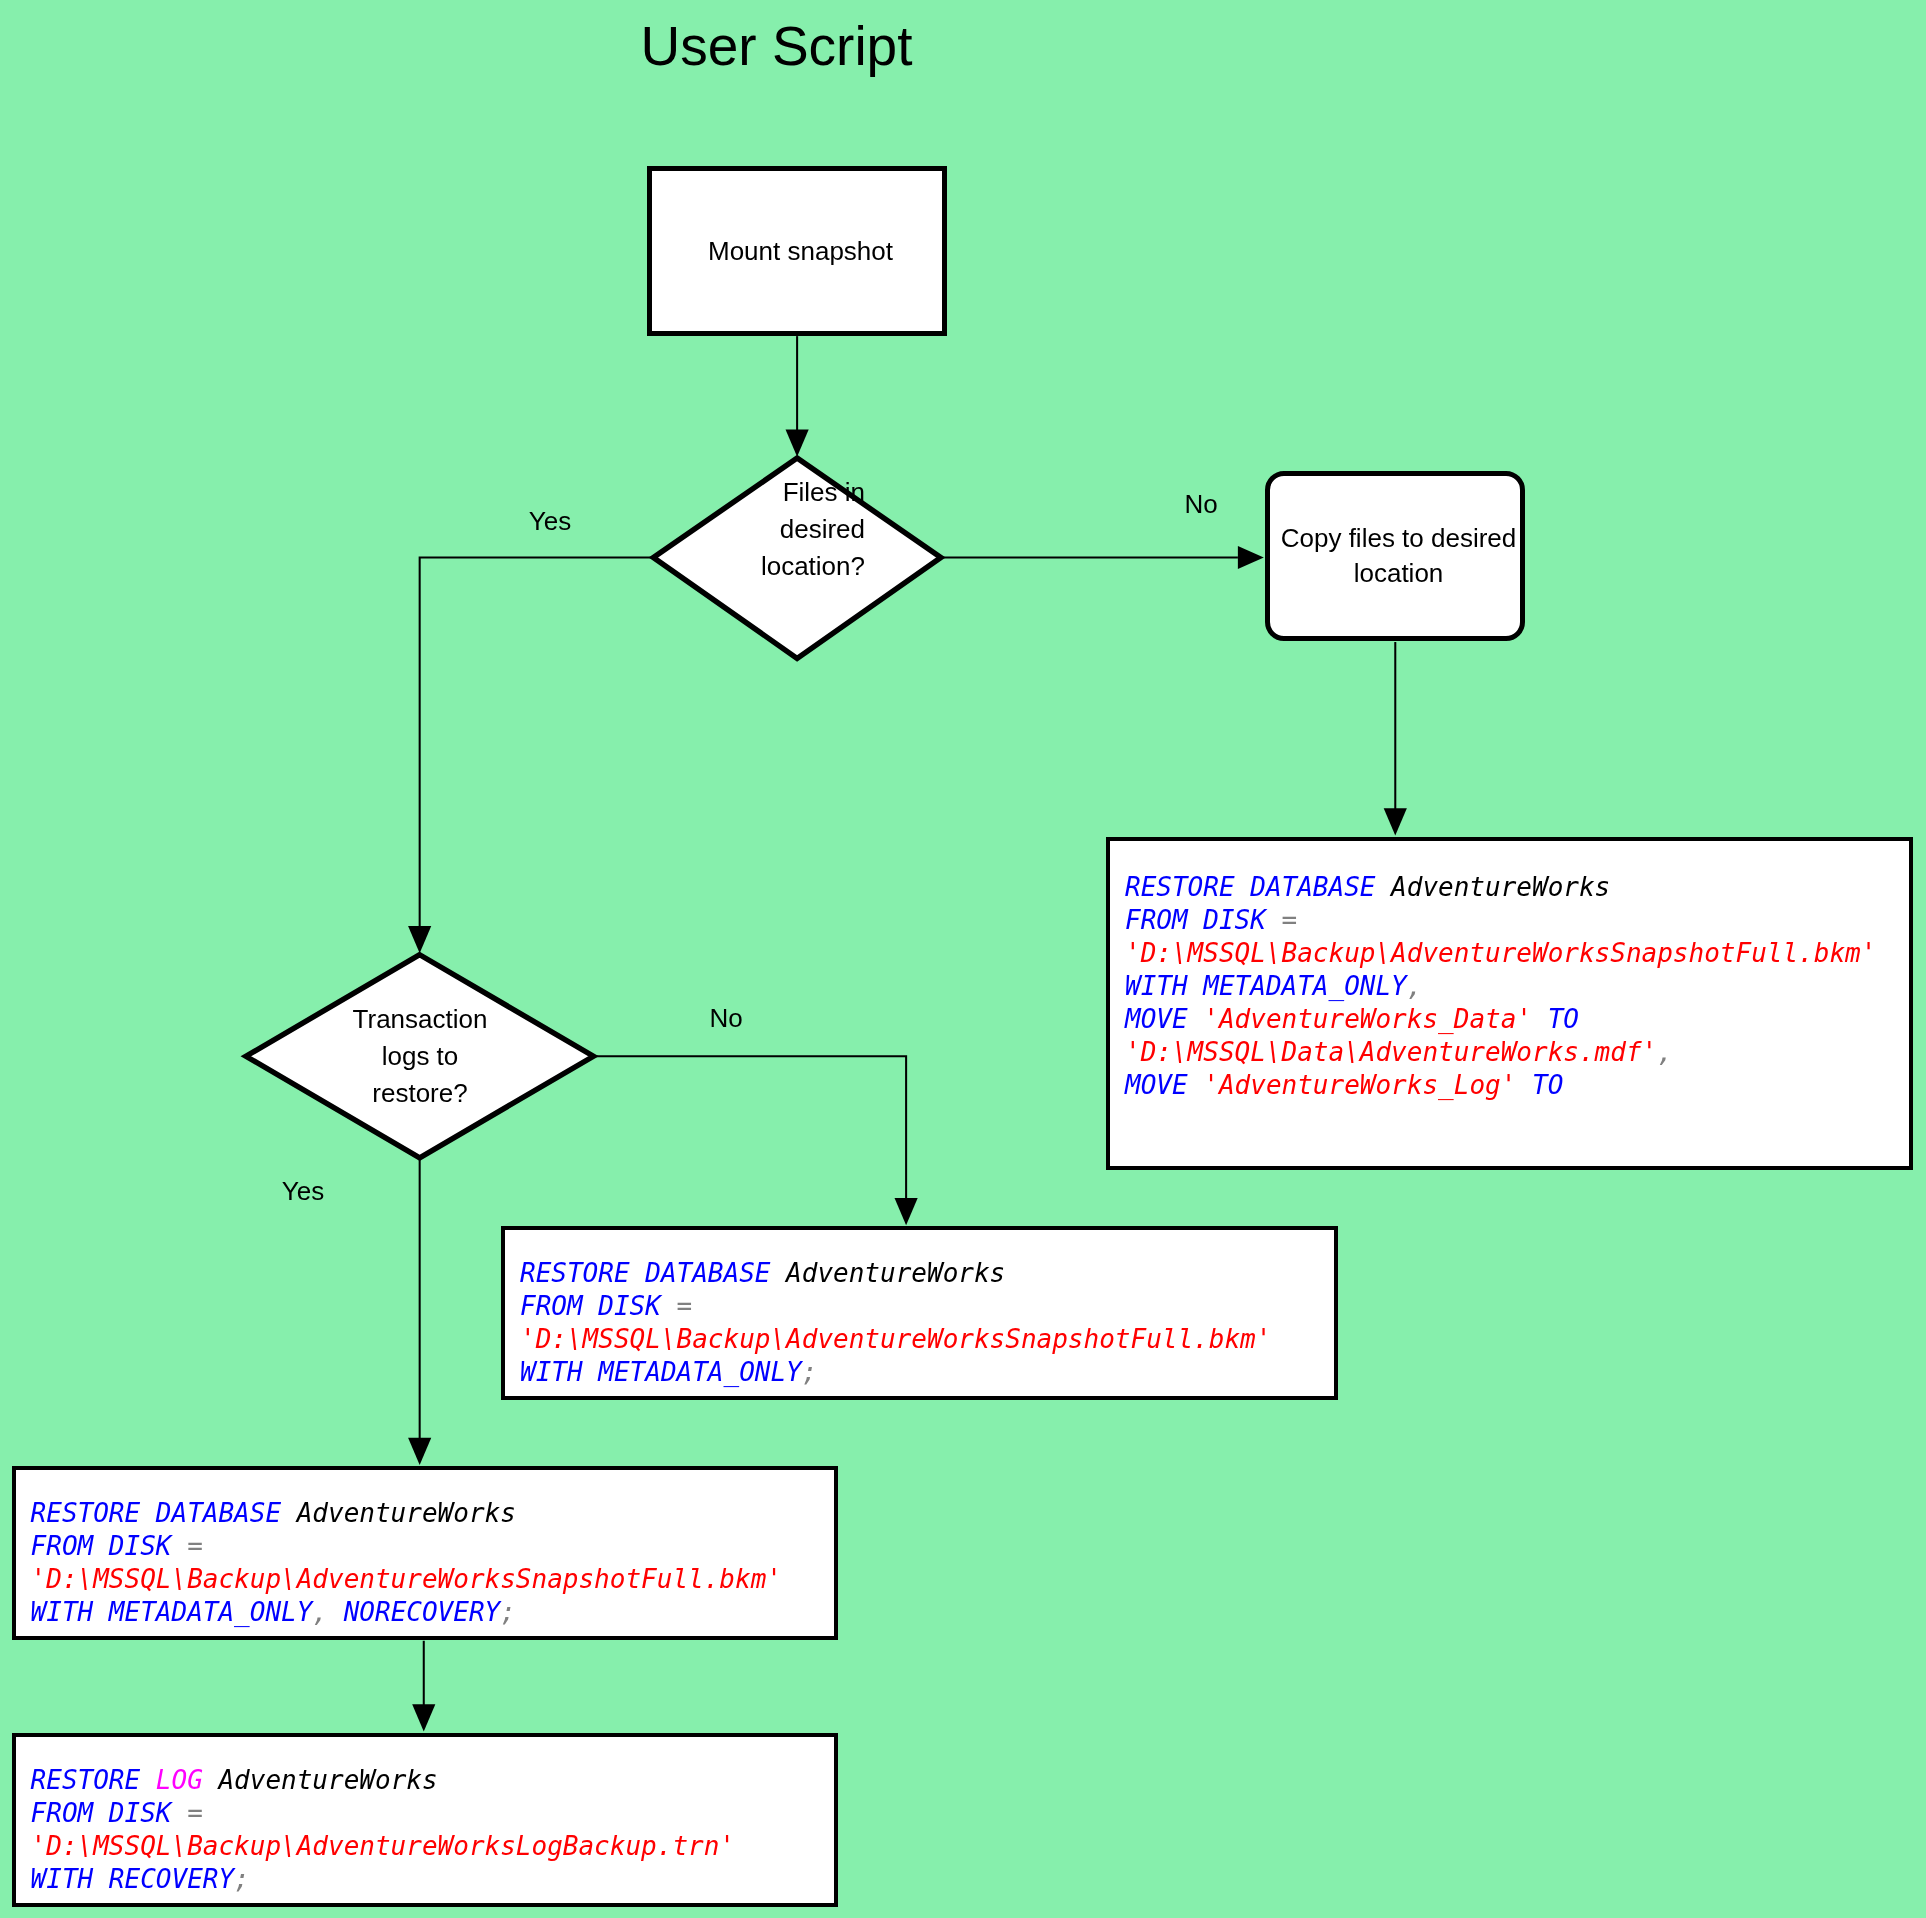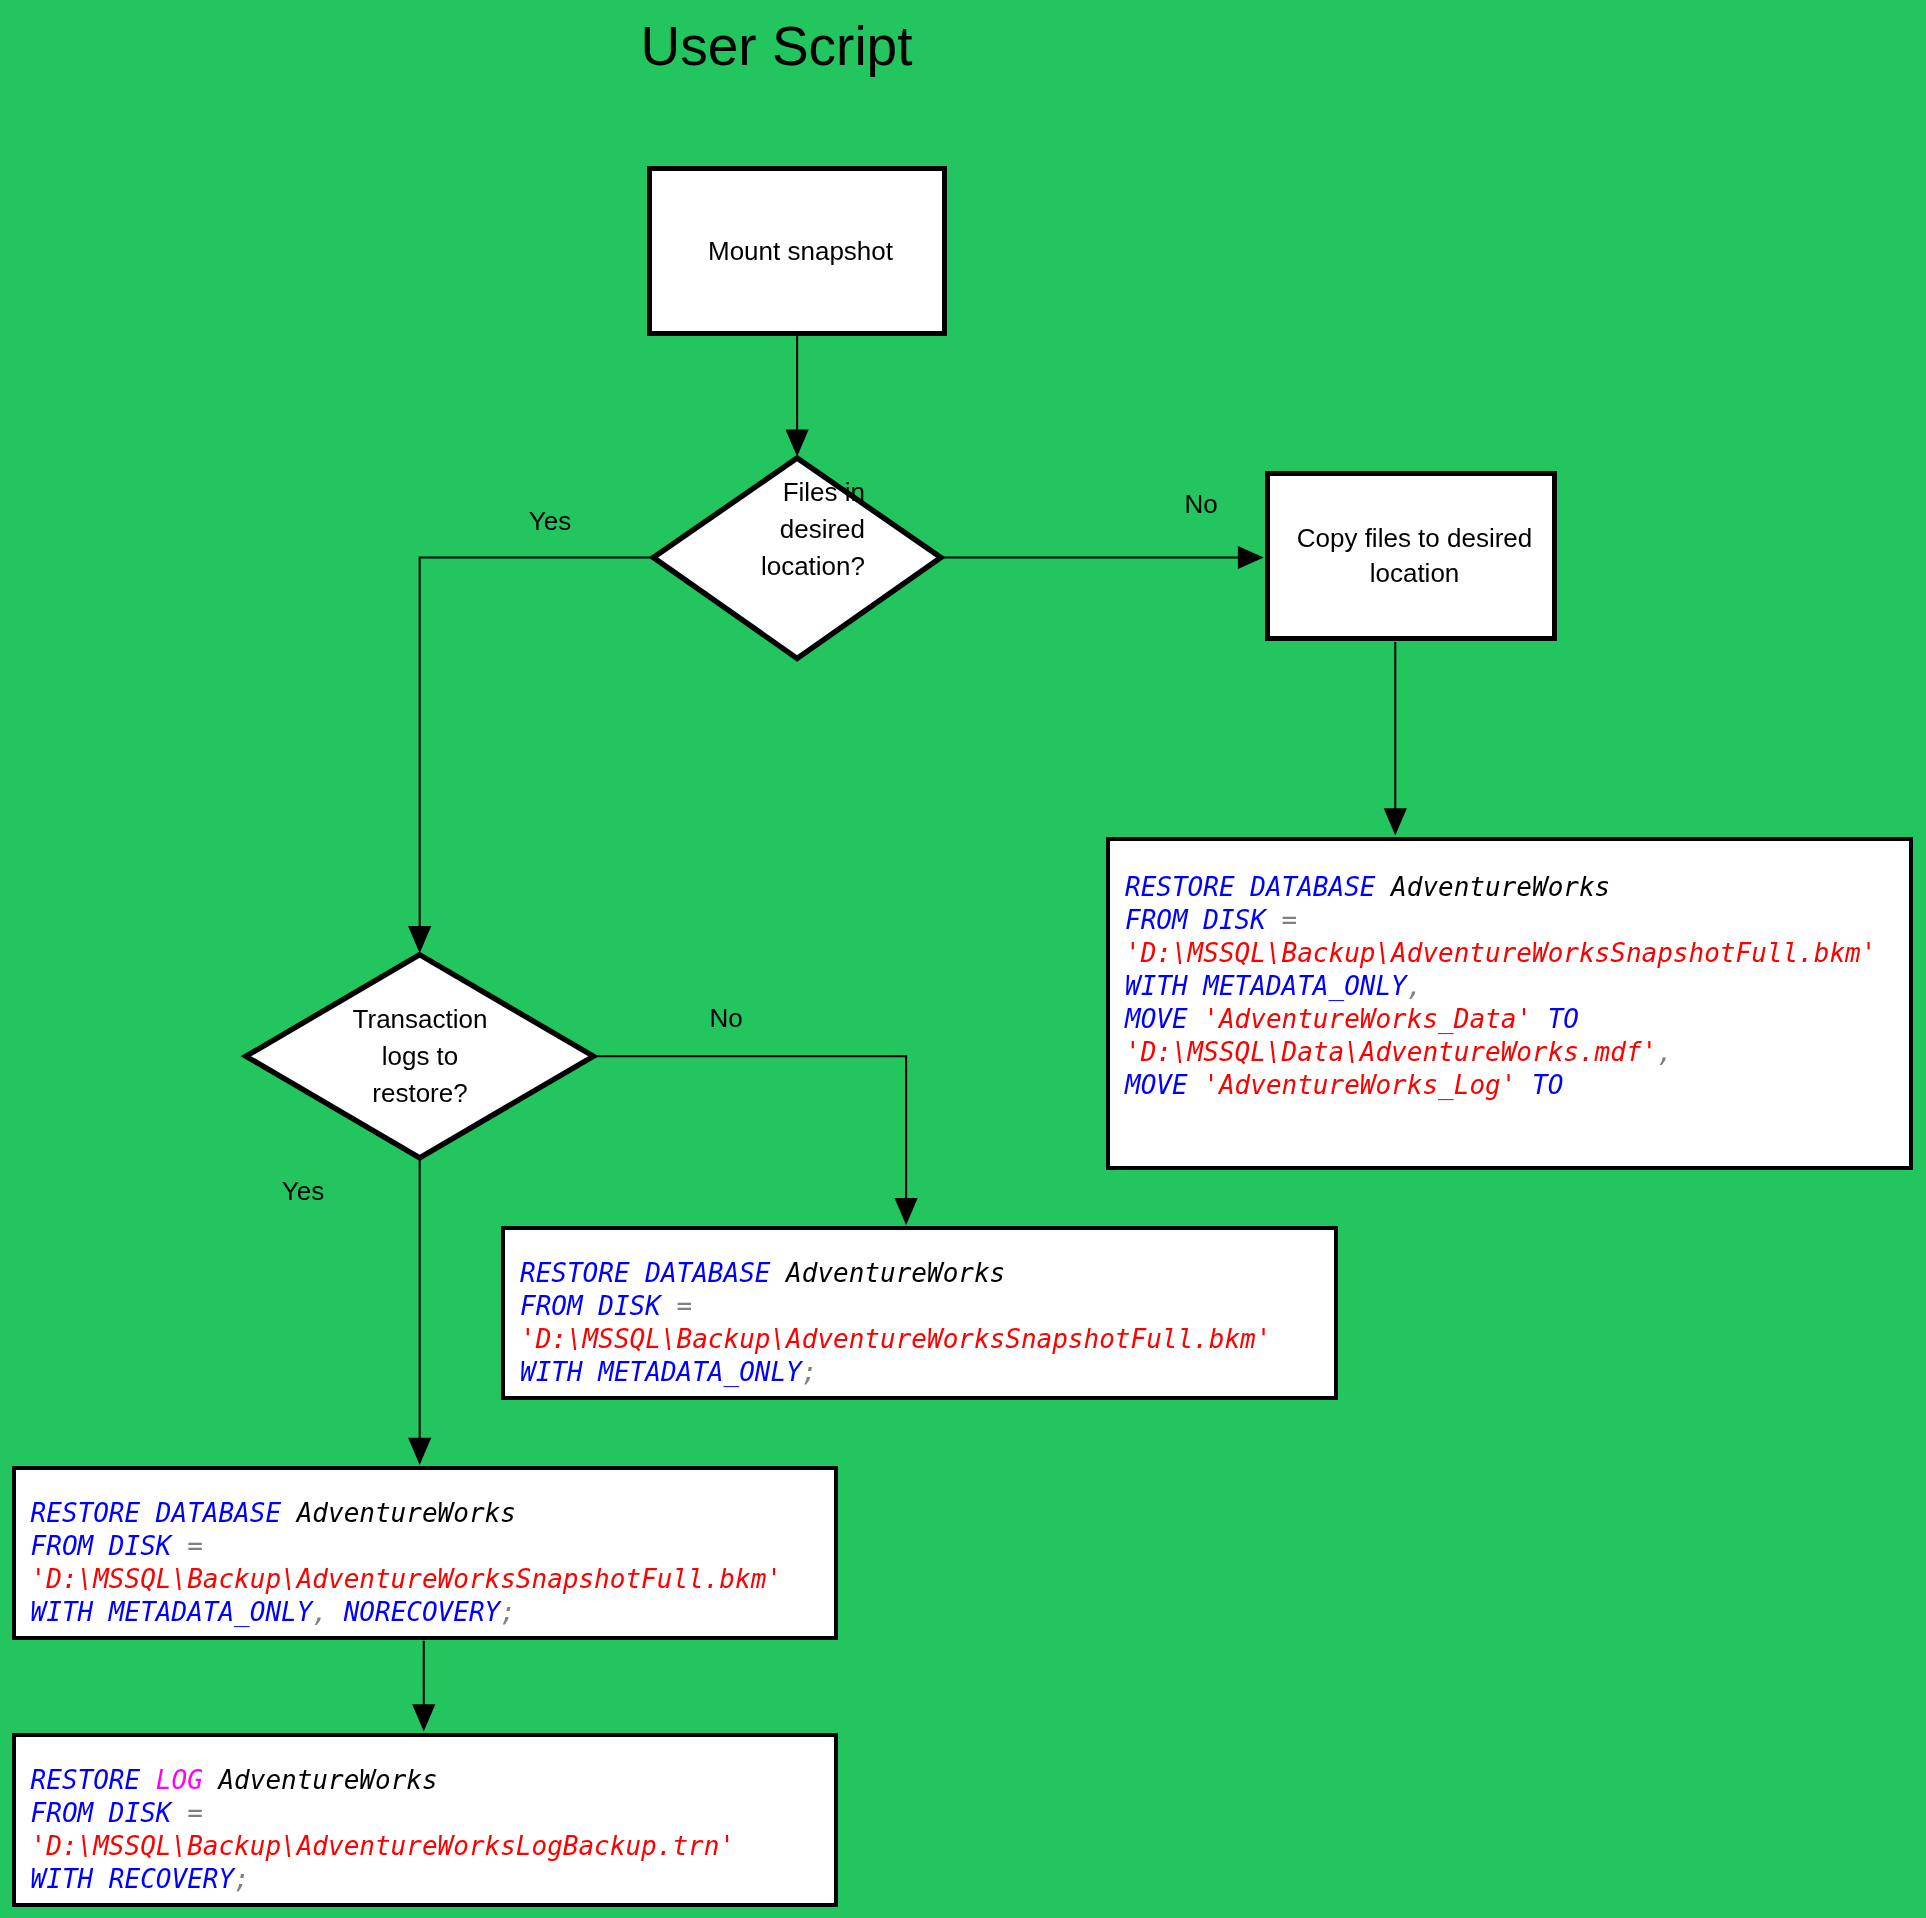--- a/index.html
+++ b/index.html
@@ -21,21 +21,21 @@
   }
   .rect-node{
     position:absolute;background:#fff;border:5.5px solid #000;
     display:flex;align-items:center;justify-content:center;
     text-align:center;font-size:26px;color:#000;box-sizing:border-box;
     line-height:35px;
     padding-left:7px;
   }
   .rect-node .rect-label{display:block;}
   .node-mount{left:647px;top:166px;width:300px;height:170px;}
-  .node-copy{left:1265px;top:471px;width:292px;height:170px;}
+  .node-copy{left:1265px;top:471px;width:260px;height:170px;border-radius:19px;}
   .node-copy .rect-label{width:273px;}
   .diamond-label{
     position:absolute;display:flex;align-items:center;justify-content:center;
     text-align:center;font-size:26px;color:#000;line-height:37px;
     pointer-events:none;
   }
   .dlabel-files{left:729px;top:471px;width:136px;height:116px;text-align:right;}
   .dlabel-logs{left:338px;top:998px;width:164px;height:116px;}
   .edge-label{
     position:absolute;width:102px;text-align:center;
@@ -56,21 +56,21 @@
   .code-box.cb-tall{padding-top:30px;}
   .code-line{white-space:pre;}
   .cb-move{left:1106px;top:837px;width:807px;height:333px;}
   .cb-meta{left:501px;top:1226px;width:837px;height:174px;}
   .cb-norec{left:11.6px;top:1466px;width:826px;height:174px;}
   .cb-log{left:11.6px;top:1733px;width:826px;height:174px;}
 </style>
 </head>
 <body>
 
-<div class="stage" style="background: #22c55e;">
+<div class="stage" style="background: #86efac;">
 
   <div class="title">User Script</div>
 
   <svg class="wires" viewBox="0 0 2827 2816" xmlns="http://www.w3.org/2000/svg">
     <g>
       <line x1="1170" y1="493" x2="1170" y2="632"></line>
       <polygon class="arrowhead" points="1153,630 1187,630 1170,670"></polygon>
     </g>
     <g>
       <line x1="1381" y1="818" x2="1817" y2="818"></line>

